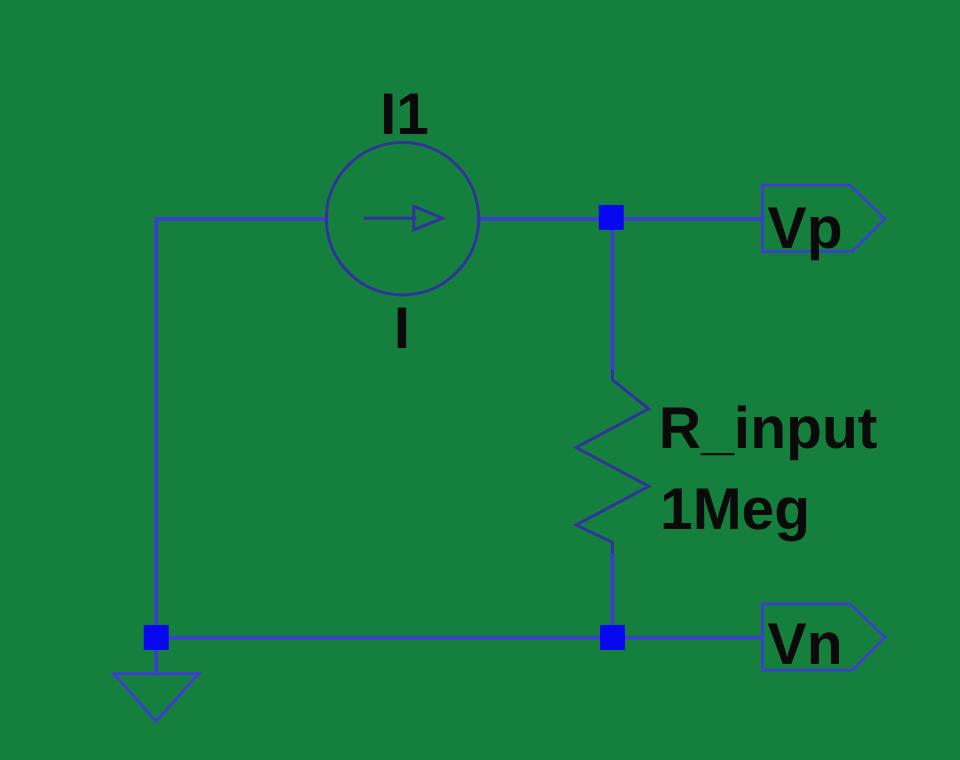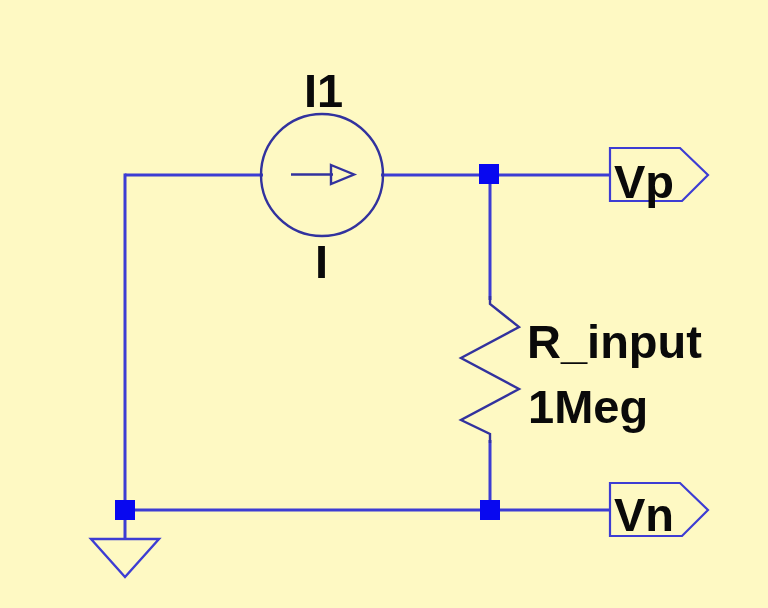--- a/index.html
+++ b/index.html
@@ -4,21 +4,21 @@
 <style>
   html, body {
     margin: 0;
     padding: 0;
     background: #888;
   }
   .canvas {
     position: relative;
     width: 768px;
     height: 608px;
-    background: #fef9c3;
+    background: #15803d;
     overflow: hidden;
     text-align: center;
   }
   svg { display: block; }
   .sch-text {
     font-family: "Liberation Sans", "DejaVu Sans", sans-serif;
     font-weight: bold;
     font-size: 47px;
   }
 </style>

